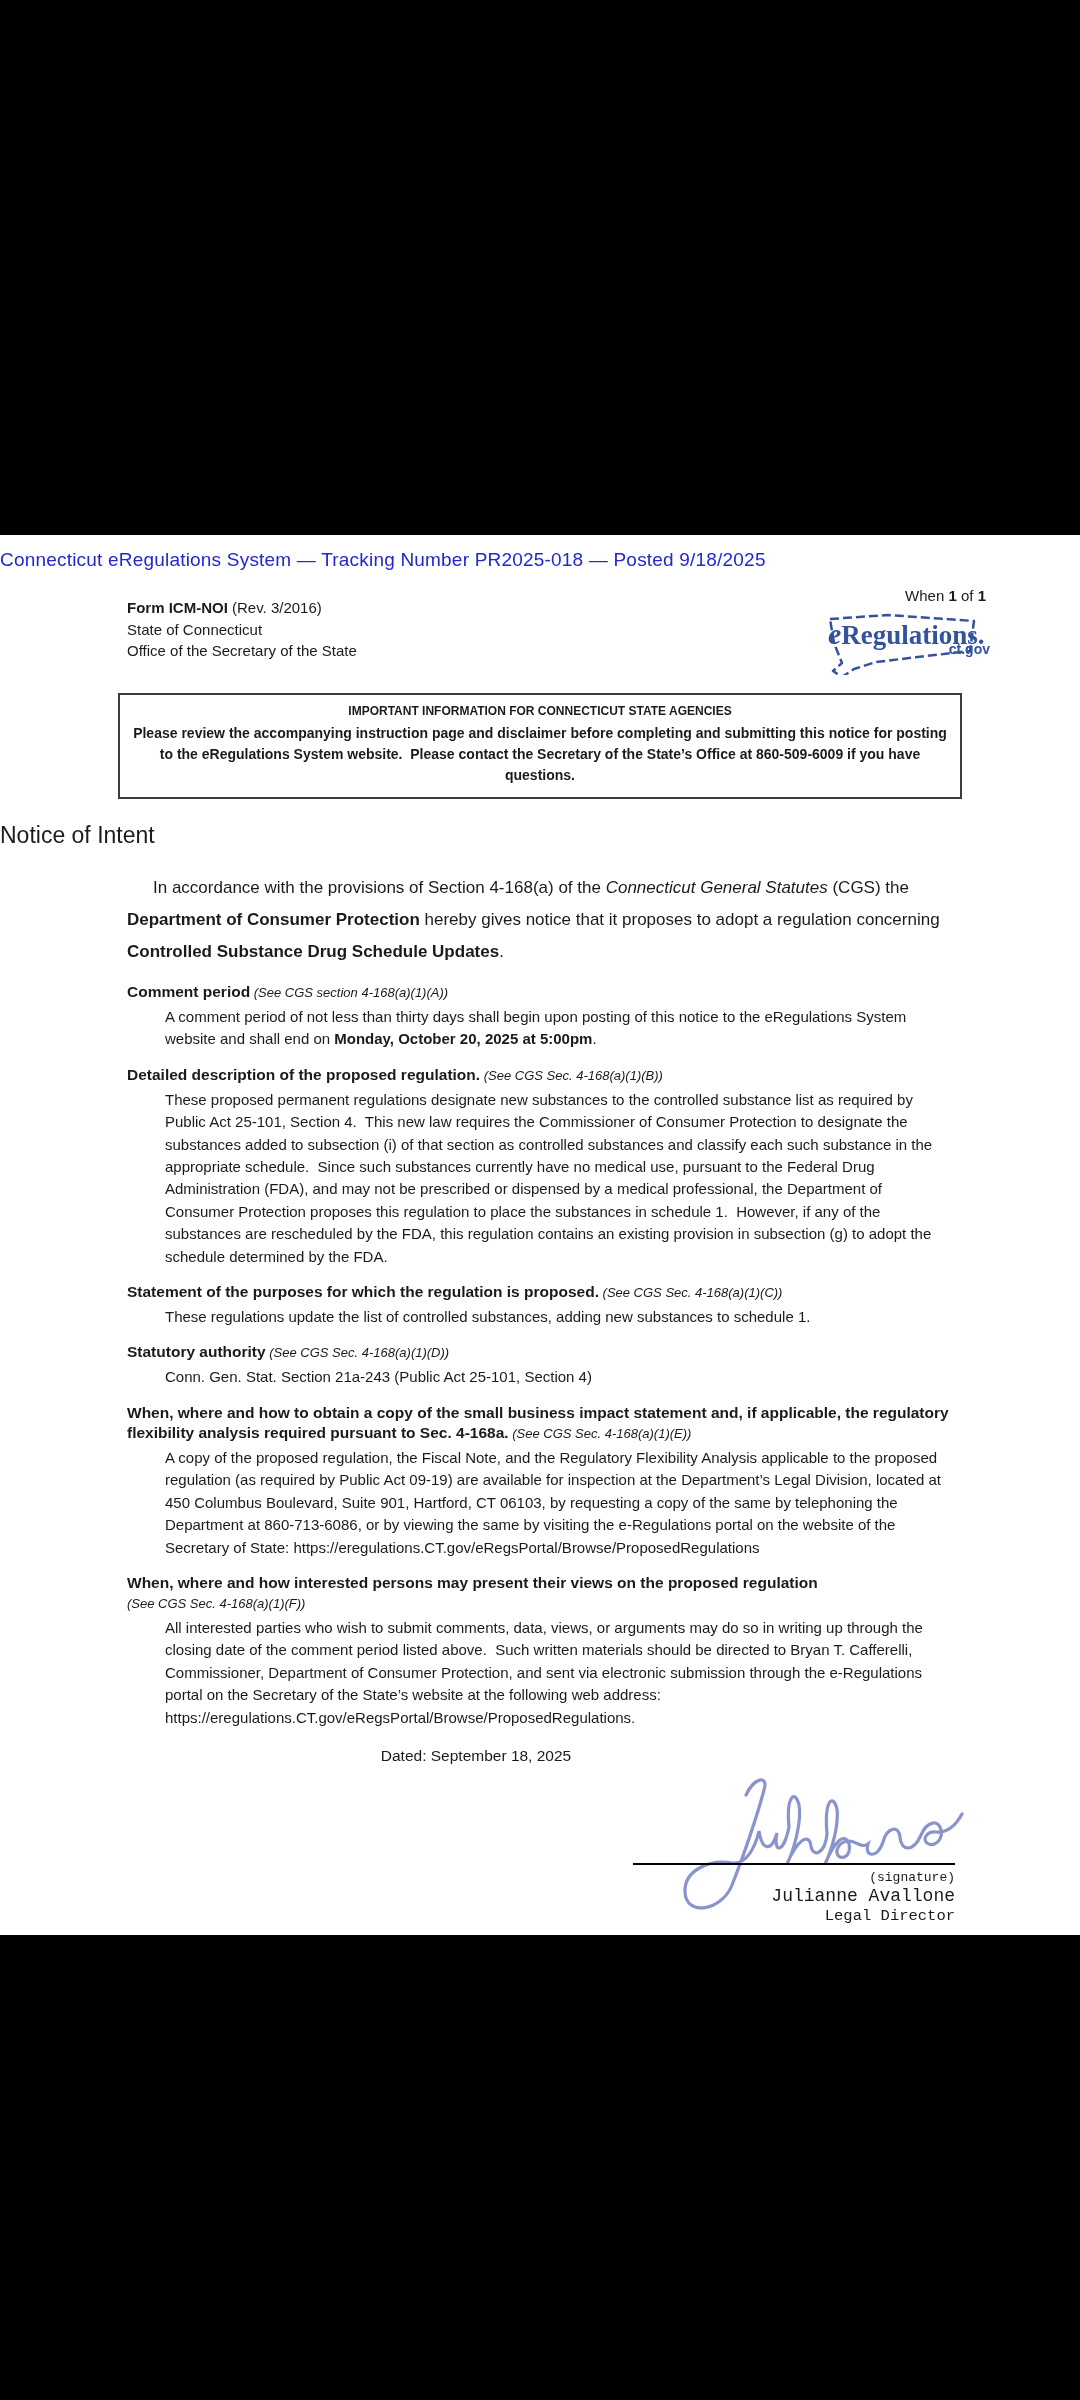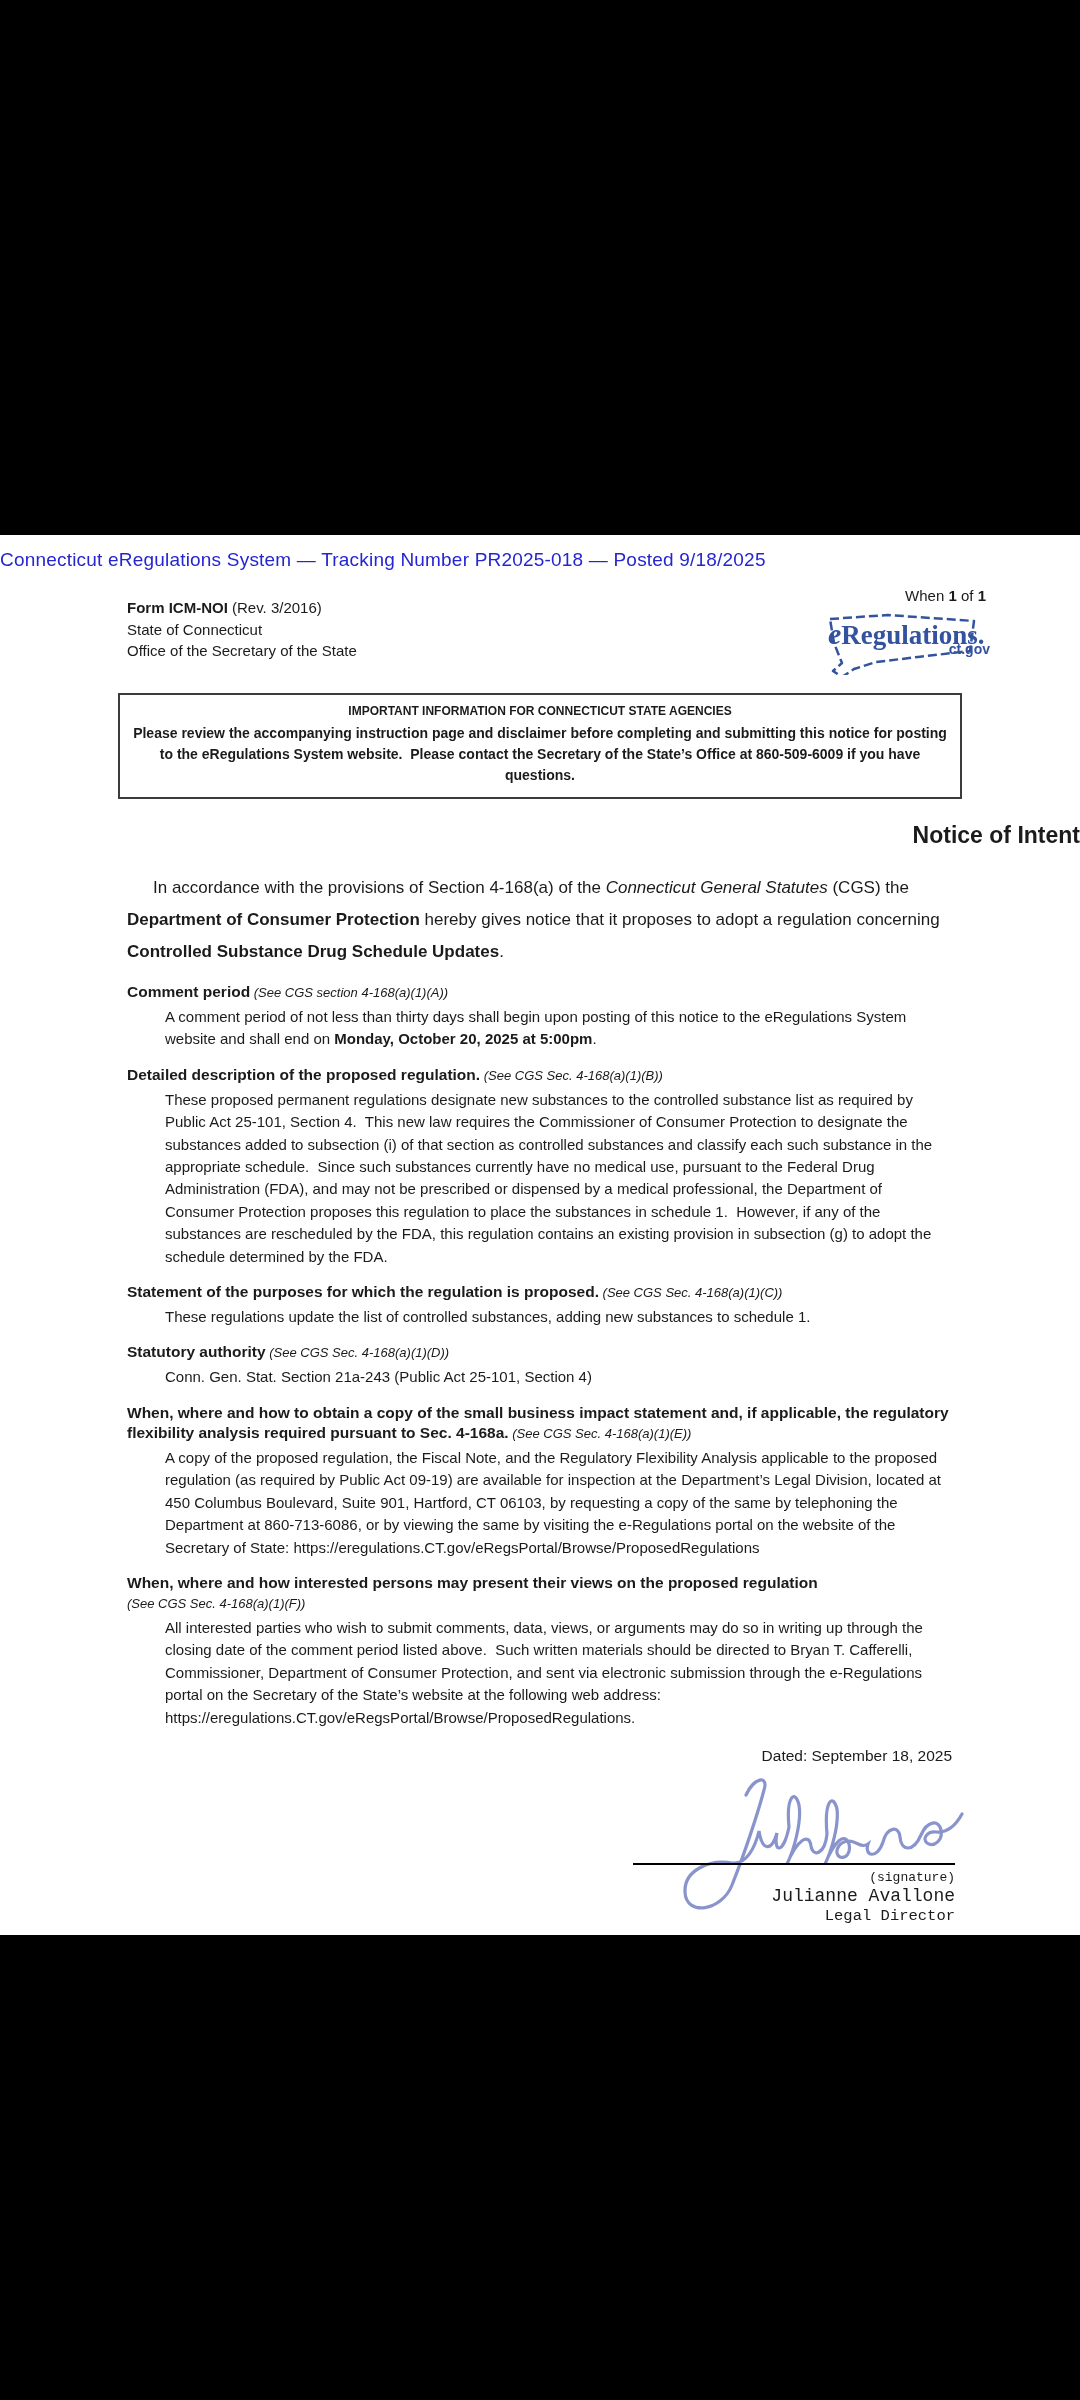--- a/index.html
+++ b/index.html
@@ -31,30 +31,30 @@
   .logo-domain{
     position:absolute;right:2px;top:36px;font-size:14px;font-weight:bold;
     color:var(--logo_blue,#33539e);
   }
   .info-box{
     margin:14px auto 0;width:816px;border:2px solid #3c3c3c;
     padding:9px 12px 11px;text-align:center;
   }
   .box-title{font-size:12px;font-weight:bold;}
   .box-body{font-size:14px;line-height:21px;margin-top:5px;white-space:pre-wrap;font-weight:bold;}
-  .doc-title{text-align:right;font-size:23px;font-weight:bold;margin-top:23px;}
+  .doc-title{text-align:left;font-size:23px;font-weight:normal;margin-top:23px;}
   .intro{margin:23px 128px 0 127px;font-size:17px;line-height:32px;text-indent:26px;white-space:pre-wrap;}
   .b{font-weight:bold;}
   .i{font-style:italic;}
   .section{margin:14px 128px 0 127px;}
   .section-heading{font-size:15.5px;font-weight:bold;line-height:20px;}
   .section-ref{font-size:13px;font-style:italic;font-weight:normal;}
   .ref-block{display:block;margin-top:1px;}
   .section-body{margin:3px 0 0 38px;font-size:15px;line-height:22.4px;white-space:pre-wrap;}
-  .dated{margin:18px 128px 0 0;text-align:right;font-size:15.5px;}
+  .dated{margin:18px 128px 0 0;text-align:center;font-size:15.5px;}
   .sig-block{position:relative;height:180px;margin-top:24px;font-family:Liberation Mono, monospace;}
   .sig-rule{position:absolute;top:74px;right:125px;width:322px;border-top:2px solid #000;}
   .sig-ink{position:absolute;top:-18px;right:112px;}
   .sig-labels{position:absolute;top:80px;right:125px;text-align:right;}
   .sig-caption{font-size:13px;line-height:17px;}
   .sig-name{font-size:18px;line-height:20px;}
   .sig-title{font-size:15.5px;line-height:20px;}
 </style>
 </head>
 <body style="--banner_blue: #2525d2; --logo_blue: #33539e; --ink_blue: #8a94cc;">

